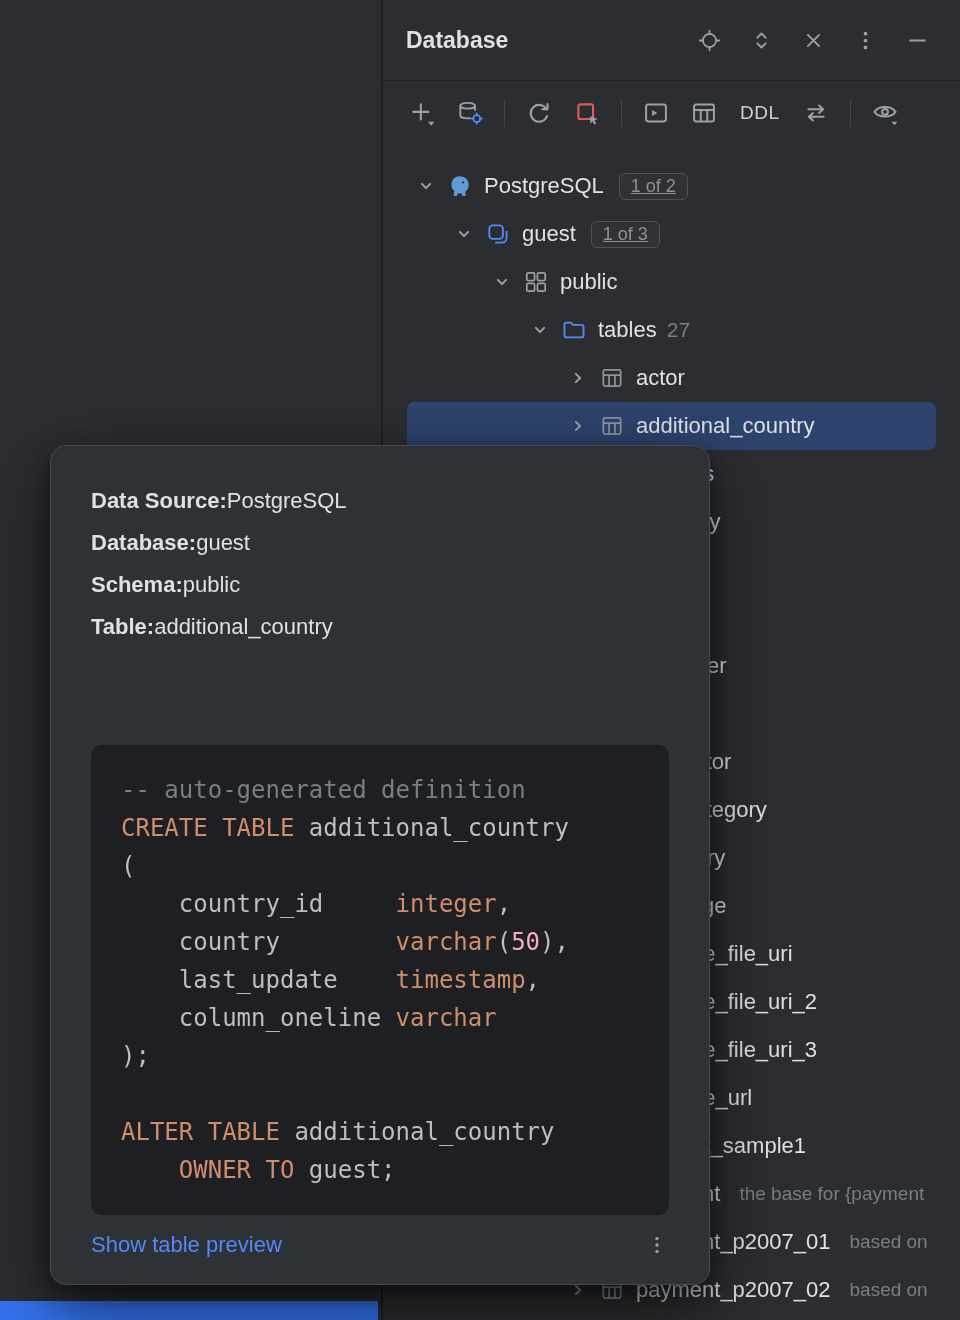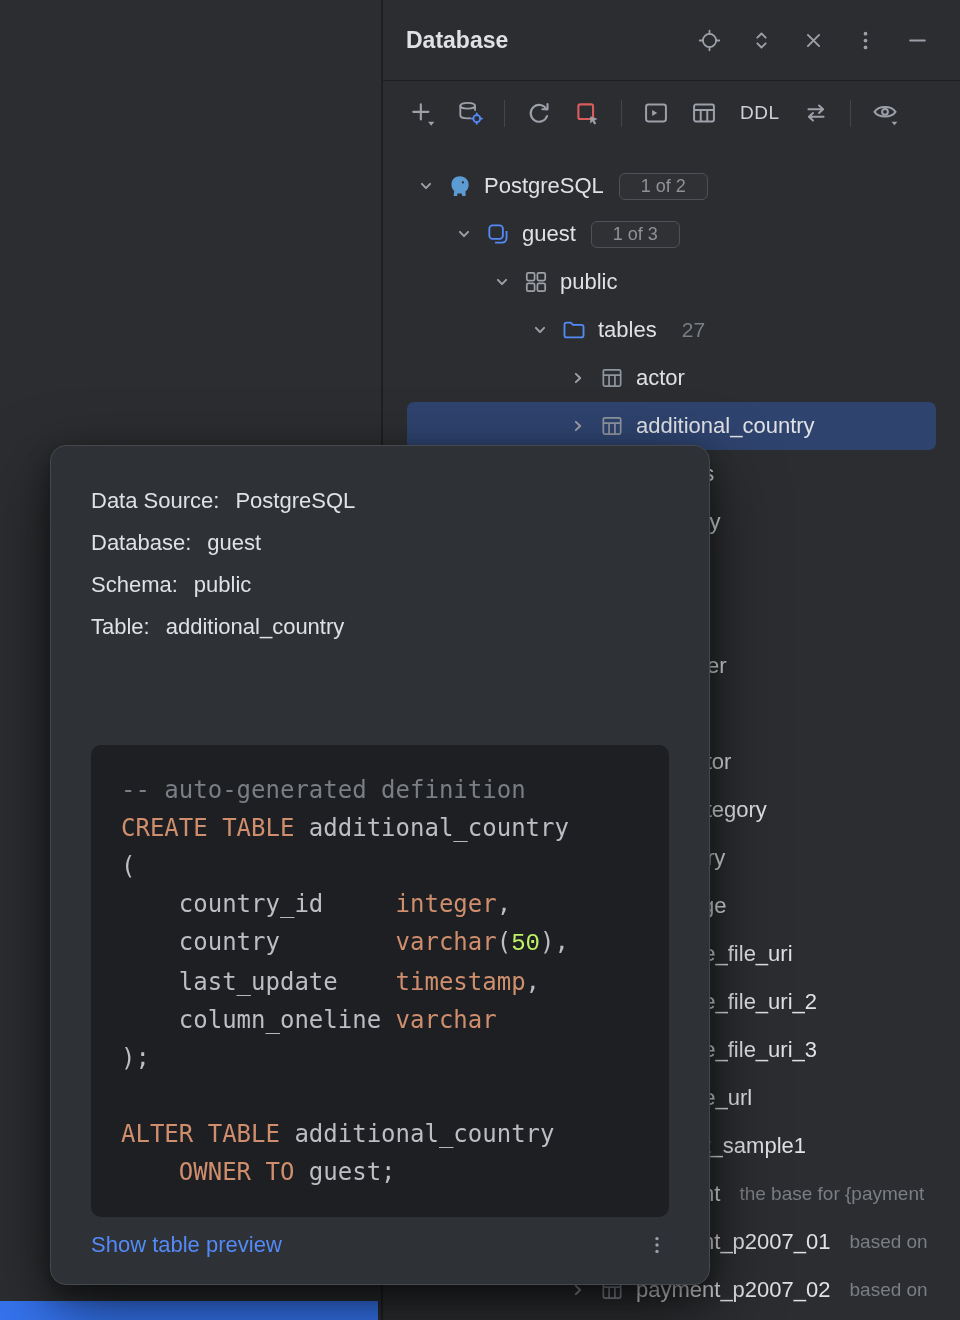--- a/index.html
+++ b/index.html
@@ -26,35 +26,35 @@
   .ddl-label { font-size:19px; color:#ced0d6; letter-spacing:.5px; padding:0 2px; }
 
   .tree { flex:1; padding-top:17px; overflow:hidden; }
   .tree-row { height:48px; display:flex; align-items:center; margin:0 24px; border-radius:7px;
               font-size:22px; white-space:nowrap; }
   .tree-row.selected { background:#2e436e; }
   .chev { width:26px; height:26px; flex:none; display:inline-flex; }
   .node-icon { width:26px; height:26px; flex:none; display:inline-flex; margin-left:8px; }
   .node-label { margin-left:11px; color:#dfe1e5; }
   .badge { margin-left:15px; font-size:18px; color:#8f9197; border:1px solid #4e5157;
-           border-radius:6px; padding:3px 21px 4px; line-height:1; background:rgba(255,255,255,0.02); }
-  .count { margin-left:25px; color:#7a7e85; font-size:21px; }
+           border-radius:6px; padding:3px 11px 4px; line-height:1; background:rgba(255,255,255,0.02);text-decoration:underline; }
+  .count { margin-left:10px; color:#7a7e85; font-size:21px; }
   .node-comment { margin-left:19px; color:#7a7e85; font-size:19px; }
 
   .popup { position:absolute; left:50px; top:445px; width:660px; height:840px; z-index:10;
            background:#2e3136; border:1px solid #46484d; border-radius:16px;
            box-shadow:0 26px 70px rgba(0,0,0,.55), 0 8px 22px rgba(0,0,0,.4);
            padding:34px 40px 26px; display:flex; flex-direction:column; }
   .info-line { font-size:22px; line-height:42px; color:#dfe1e5; }
-  .info-line b { font-weight:normal; margin-right:16px; }
+  .info-line b { font-weight:bold; margin-right:0; }
   .code-block { margin-top:97px; background:#1e1f22; border-radius:10px; padding:26px 20px 26px 30px;
                 font-family:"DejaVu Sans Mono",monospace; font-size:24px; line-height:38px;
                 overflow:hidden; flex:none; }
   .code-line { white-space:pre; }
-  .c-kw { color:#cf8e6d; } .c-num { color:#bef264;font-family:Liberation Mono, monospace; } .c-plain { color:#bcbec4; } .c-comment { color:#7a7e85; }
+  .c-kw { color:#cf8e6d; } .c-num { color:#f9a8d4; } .c-plain { color:#bcbec4; } .c-comment { color:#7a7e85; }
 
   .popup-footer { margin-top:auto; display:flex; align-items:center; }
   .preview-link { color:#548af7; font-size:22px; text-decoration:none; cursor:pointer; }
   .kebab { margin-left:auto; width:24px; height:24px; display:inline-flex; cursor:pointer; }
 </style>
 </head>
 <body>
 
 <div class="screen">
 

